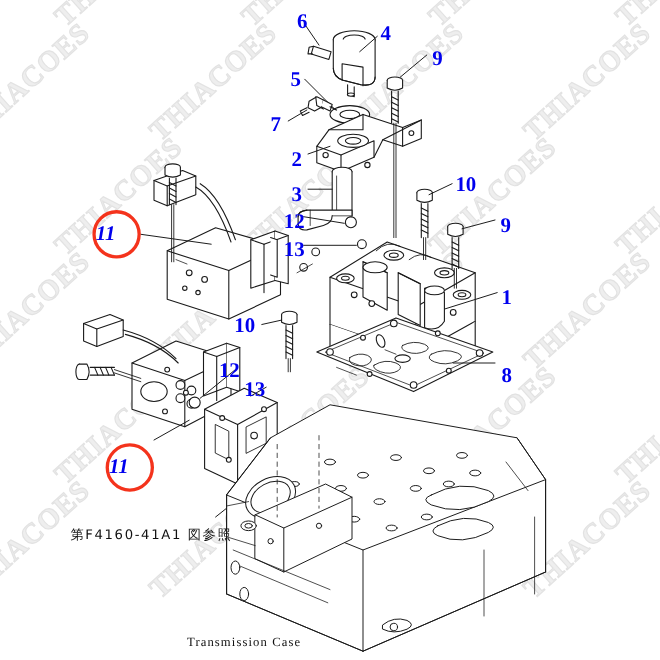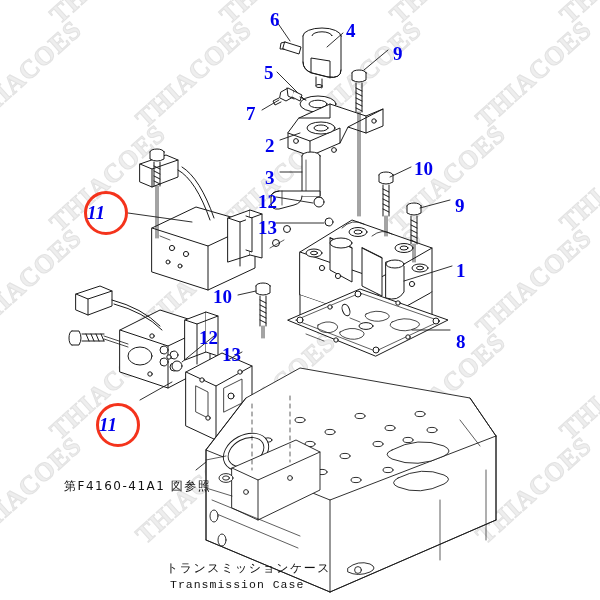--- a/index.html
+++ b/index.html
@@ -29,21 +29,21 @@
   .circ{position:absolute;width:44px;height:44px;border-radius:50%;
         border:3px solid #d946ef;box-sizing:border-box;
         display:flex;align-items:center;
         background:transparent;font-style:italic;}
   .circ span{color:#0000ee;font-weight:bold;
              font-family:"Liberation Serif",serif;font-size:19px;}
 
   
   .mono{position:absolute;font-family:"Liberation Mono",monospace;
         font-size:11.5px;color:#111;white-space:nowrap;letter-spacing:0.4px;}
-  .cap{position:absolute;font-family:Liberation Mono, monospace;
+  .cap{position:absolute;font-family:Liberation Serif, serif;
        font-size:11.5px;color:#111;white-space:nowrap;letter-spacing:1px;}
   .jp{position:absolute;font-family:"DejaVu Sans",sans-serif;
       font-size:12px;color:#111;white-space:nowrap;letter-spacing:1.5px;text-align:right;}
 </style>
 </head>
 <body>
 
 <div id="stage">
 
   <div id="watermarks">
@@ -427,16 +427,15 @@
       <div class="circ" style="left: 84px; top: 191px; border-color: rgb(244, 51, 28);">
         <span style="color: rgb(0, 0, 238);">11</span>
       </div>
       <div class="circ" style="left: 96px; top: 403px; border-color: rgb(244, 51, 28);">
         <span style="color: rgb(0, 0, 238);">11</span>
       </div>
     </div>
 
   <div class="jp" style="left:64px;top:478px;">第F4160-41A1 図参照</div>
 
-  <div class="jp" style="left:166px;top:560px;">トランスミッションケース</div>
   <div class="cap" style="left:170px;top:578px;">Transmission Case</div>
 
 </div>
 
 </body></html>

